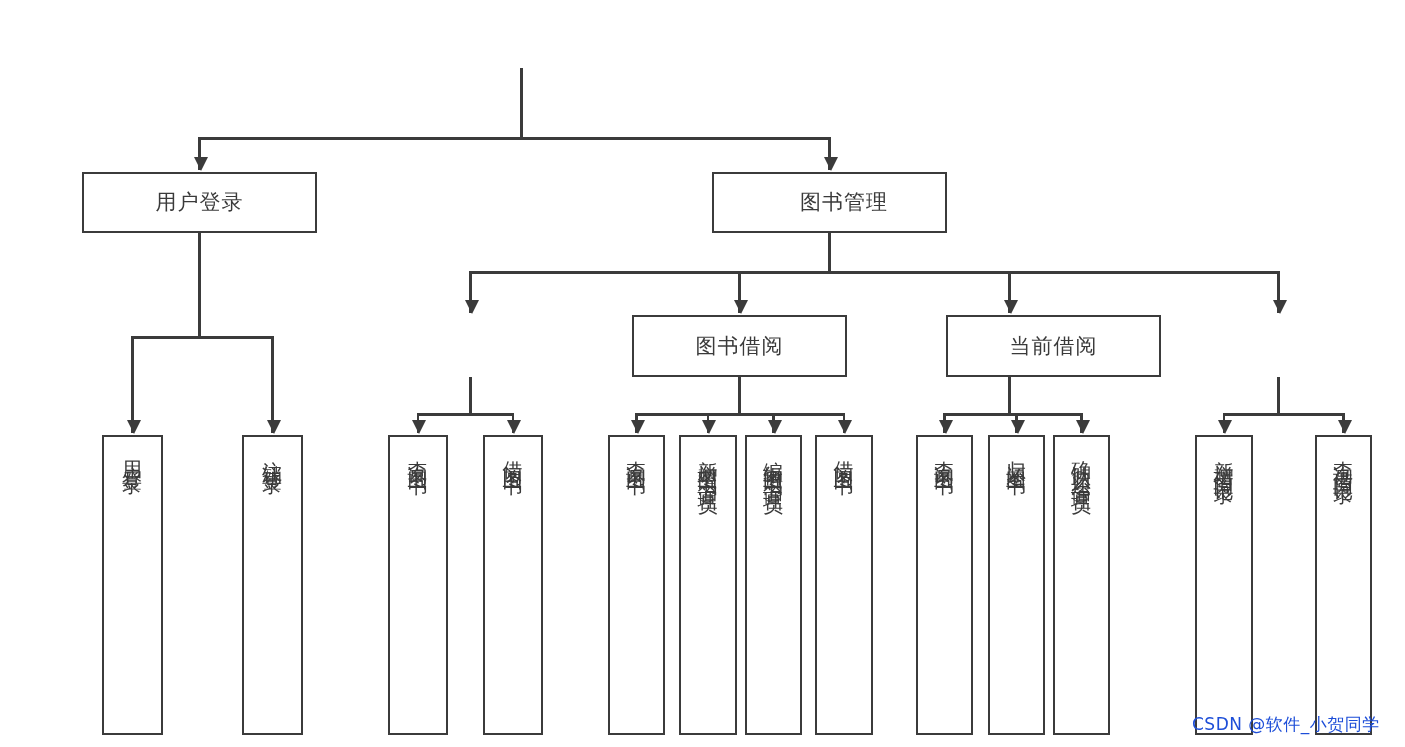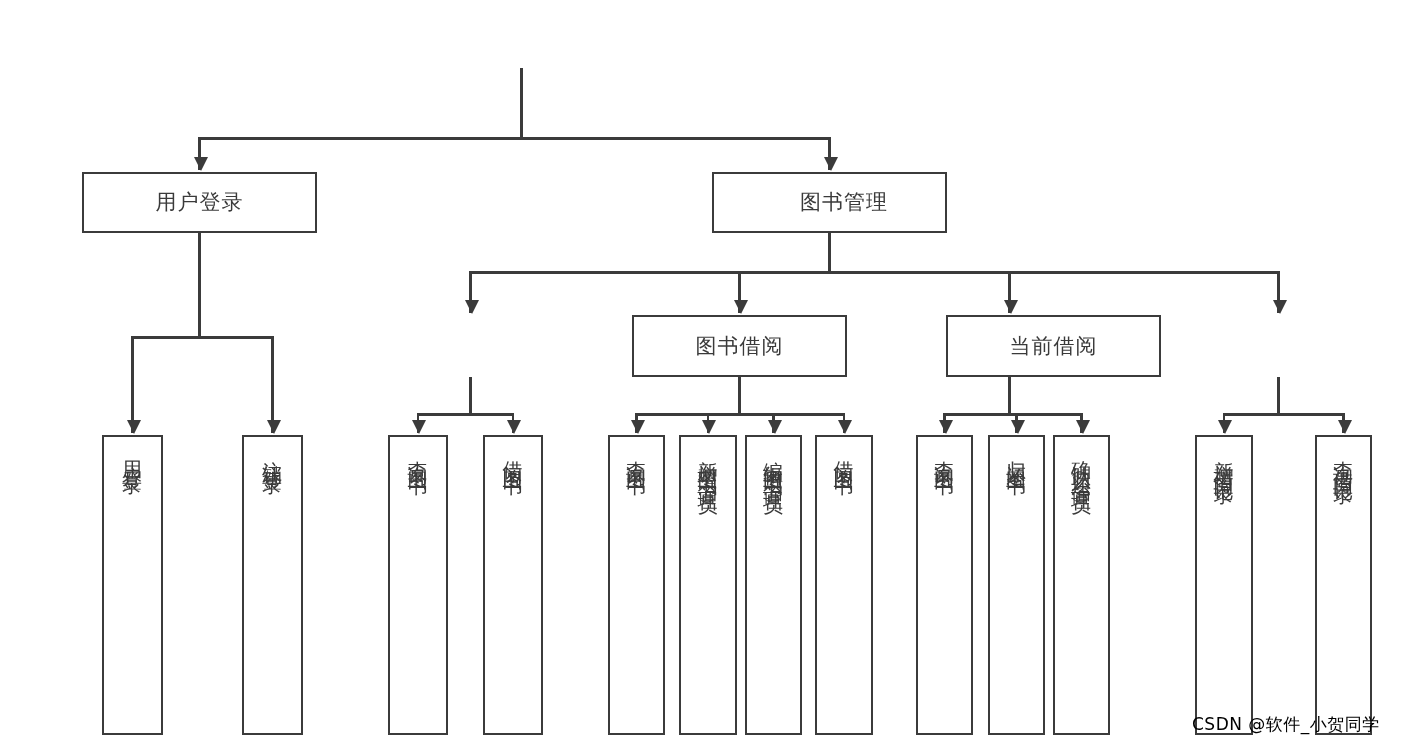--- a/index.html
+++ b/index.html
@@ -66,21 +66,21 @@
     height: 0;
     border-left: 7px solid transparent;
     border-right: 7px solid transparent;
     border-top: 14px solid #3b3b3b;
   }
 
   
   #watermark {
     position: absolute;
     font-size: 17px;
-    color: #000000;
+    color: #1d4ed8;
     white-space: nowrap;
     letter-spacing: 0.5px;
     font-family: "DejaVu Sans", "Liberation Sans", sans-serif;
   }
 </style>
 </head>
 <body>
 
 <div id="canvas">
     <div class="vline" style="left: 520.25px; top: 68px; height: 69px;"></div>

